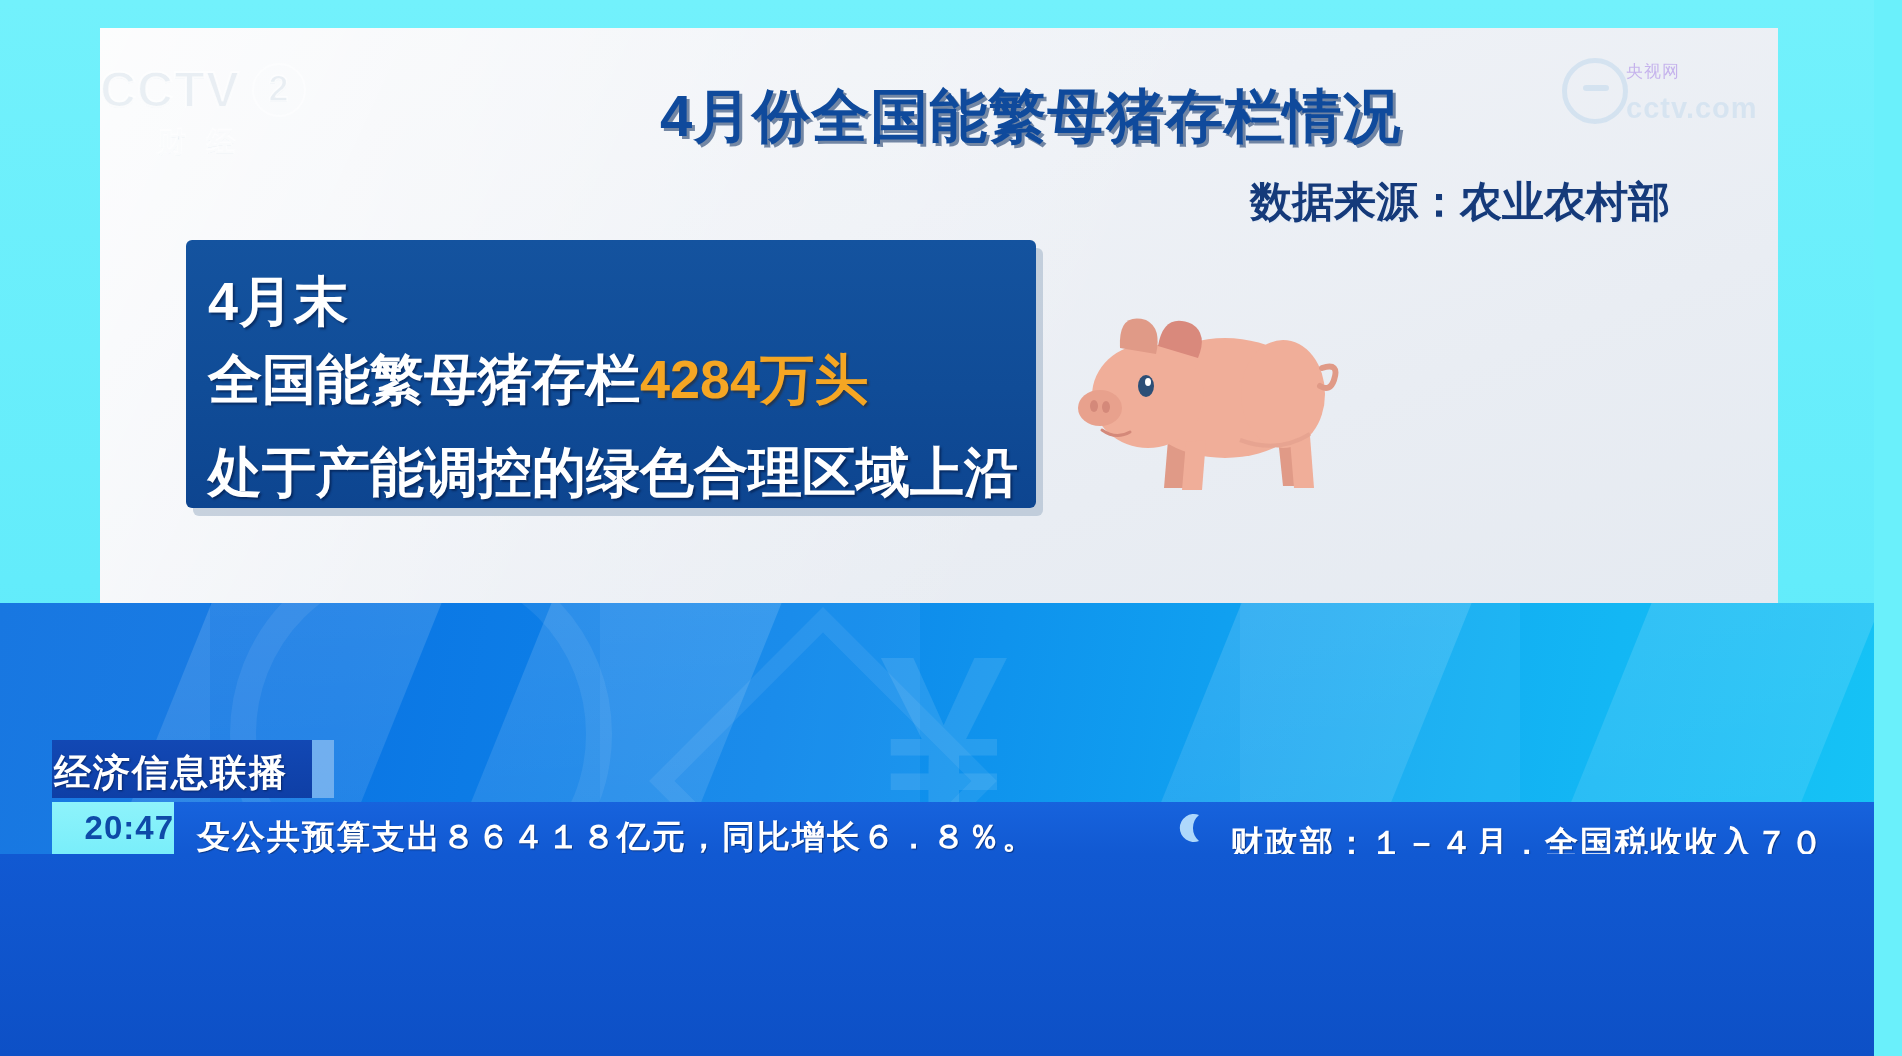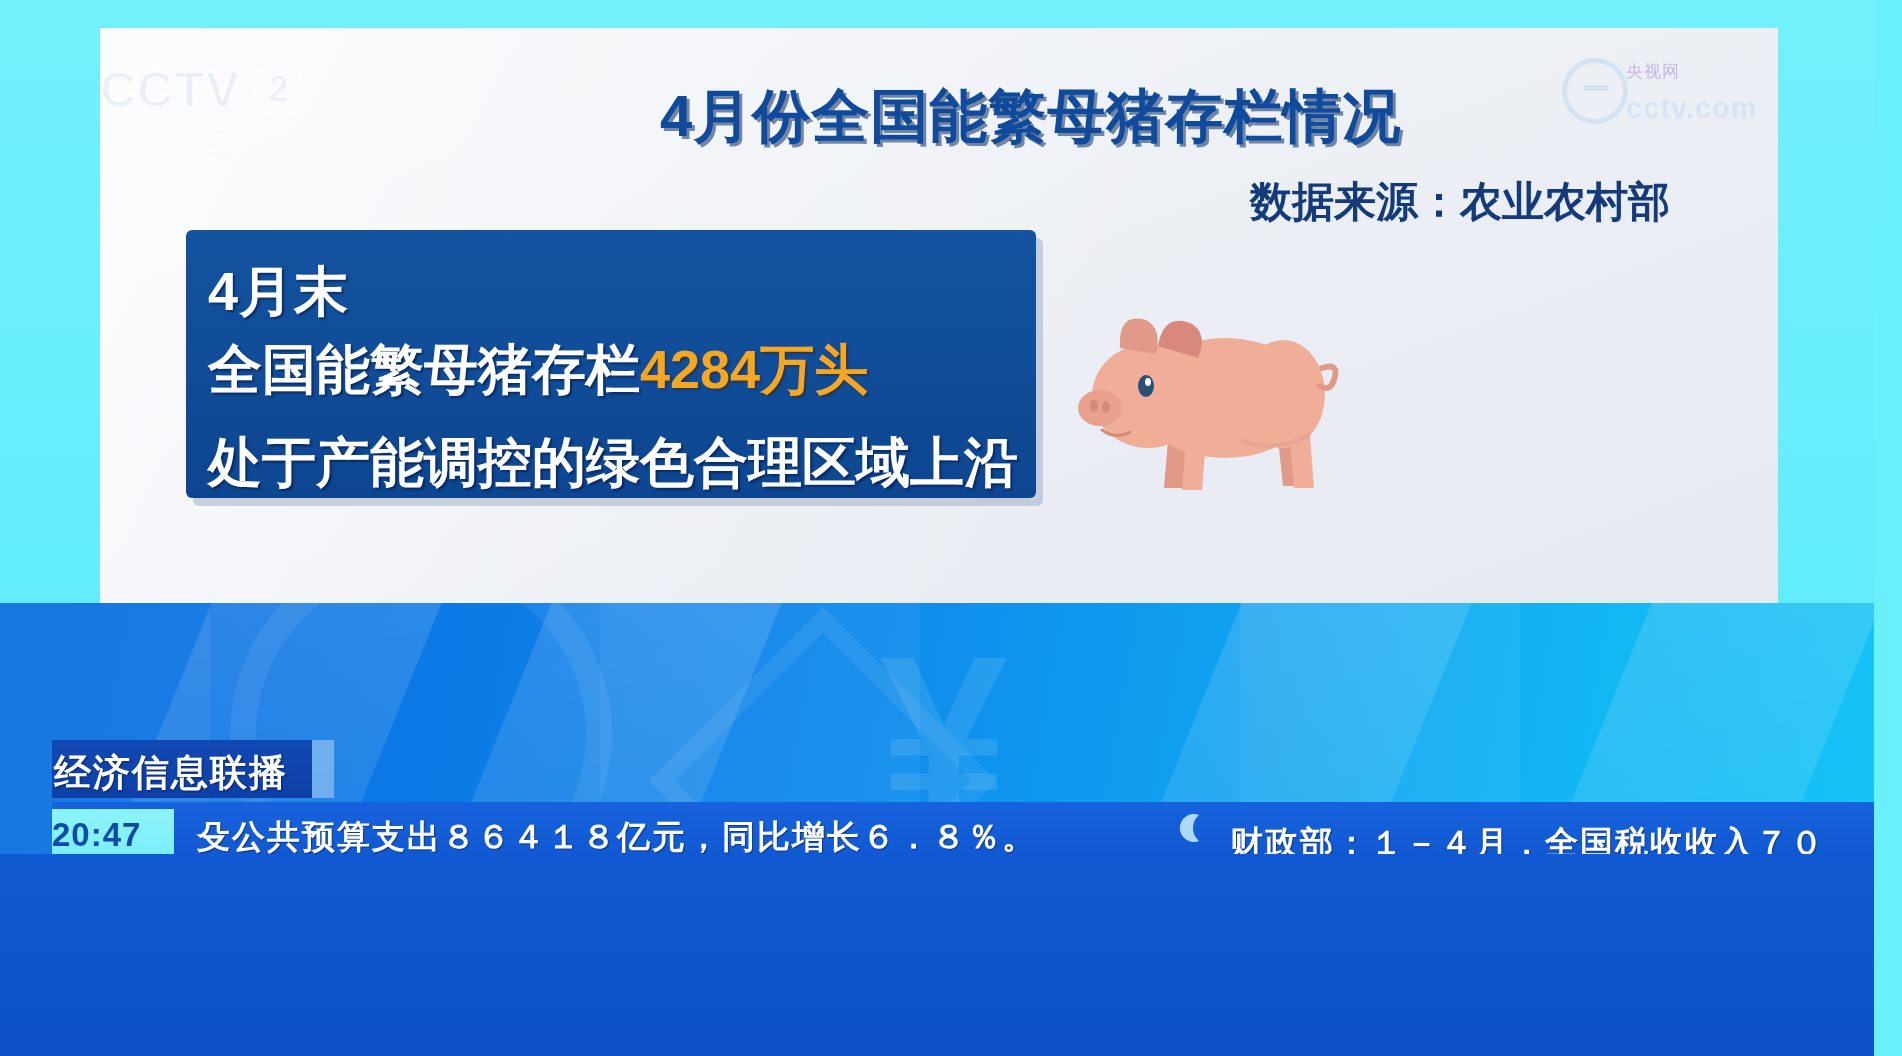--- a/index.html
+++ b/index.html
@@ -83,21 +83,21 @@
   }
   .wm-ring:after{
     content:"";position:absolute;left:16px;top:22px;width:26px;height:6px;
     background:#9fc6e6;border-radius:3px;
   }
   .wm-t1{position:absolute;left:72px;top:8px;font-size:17px;color:#6d28d9;letter-spacing:1px;font-weight:normal;}
   .wm-t2{position:absolute;left:72px;top:40px;font-size:29px;color:#a9cbe8;letter-spacing:1px;font-weight:bold;}
 
   
   .info-box{
-    position:absolute;left:186px;top:230px;width:850px;height:268px;
+    position:absolute;left:186px;top:240px;width:850px;height:268px;
     background:linear-gradient(180deg,#14539f 0%,#104c97 55%,#0d4590 100%);
     border-radius:6px;
     box-shadow:7px 8px 0 rgba(160,178,198,.55);
   }
   .info-line{
     color:#ffffff;font-weight:bold;white-space:nowrap;
     text-shadow:2px 2px 2px rgba(0,20,60,.55);
   }
   .l1{position:absolute;left:22px;top:26px;font-size:54px;letter-spacing:1px;}
   .l2{position:absolute;left:22px;top:104px;font-size:54px;letter-spacing:0px;}
@@ -150,21 +150,21 @@
 
   
   .ticker{
     position:absolute;left:52px;top:802px;width:1850px;height:52px;
     background:linear-gradient(180deg,#1763dd 0%,#1159d2 100%);
     overflow:hidden;
   }
   .ticker-clock{
     position:absolute;left:0;top:0;width:122px;height:52px;
     background:linear-gradient(180deg,#8ef3fb 0%,#79eefa 100%);
-    display:flex;align-items:center;justify-content:flex-start;margin-top:7px;
+    display:flex;align-items:center;justify-content:flex-end;
   }
   .ticker-clock span{
     font-size:33px;font-weight:bold;color:#0e4aa8;letter-spacing:1px;
     font-family:"Liberation Sans",sans-serif;
   }
   .ticker-item1{
     position:absolute;left:145px;top:3px;
     font-size:33px;font-weight:bold;color:#ffffff;white-space:nowrap;
     letter-spacing:2px;line-height:47px;
     text-shadow:1px 1px 1px rgba(0,20,60,.5);

